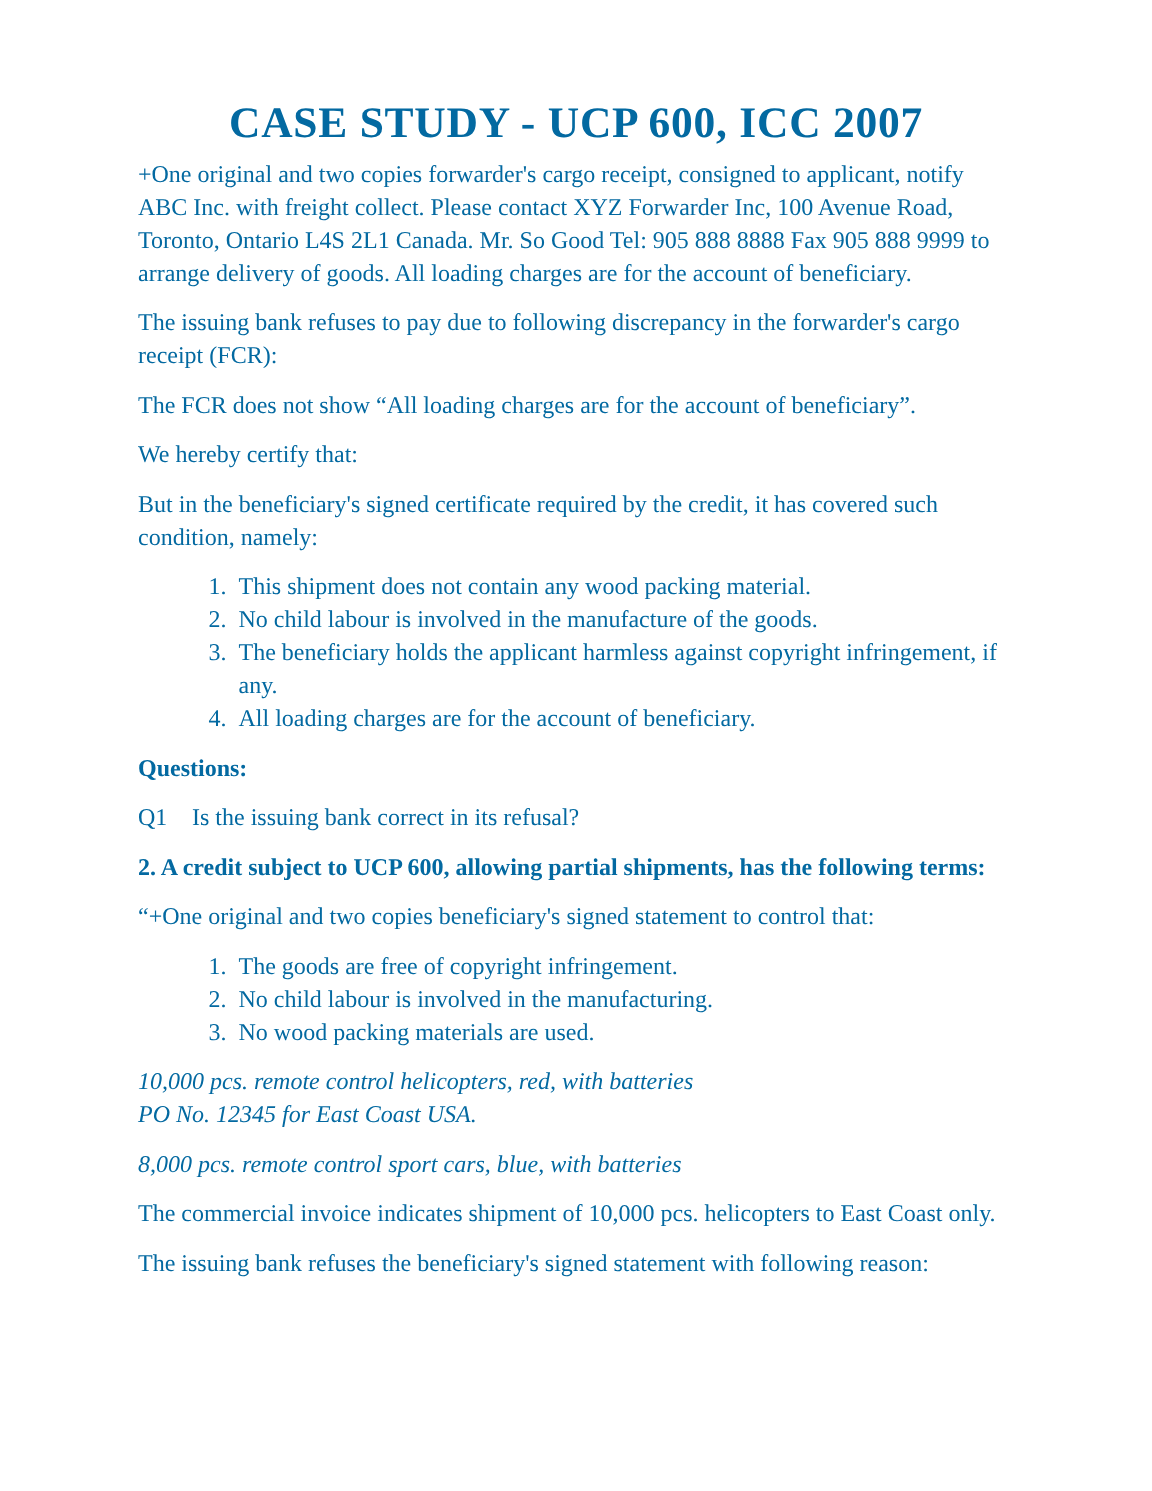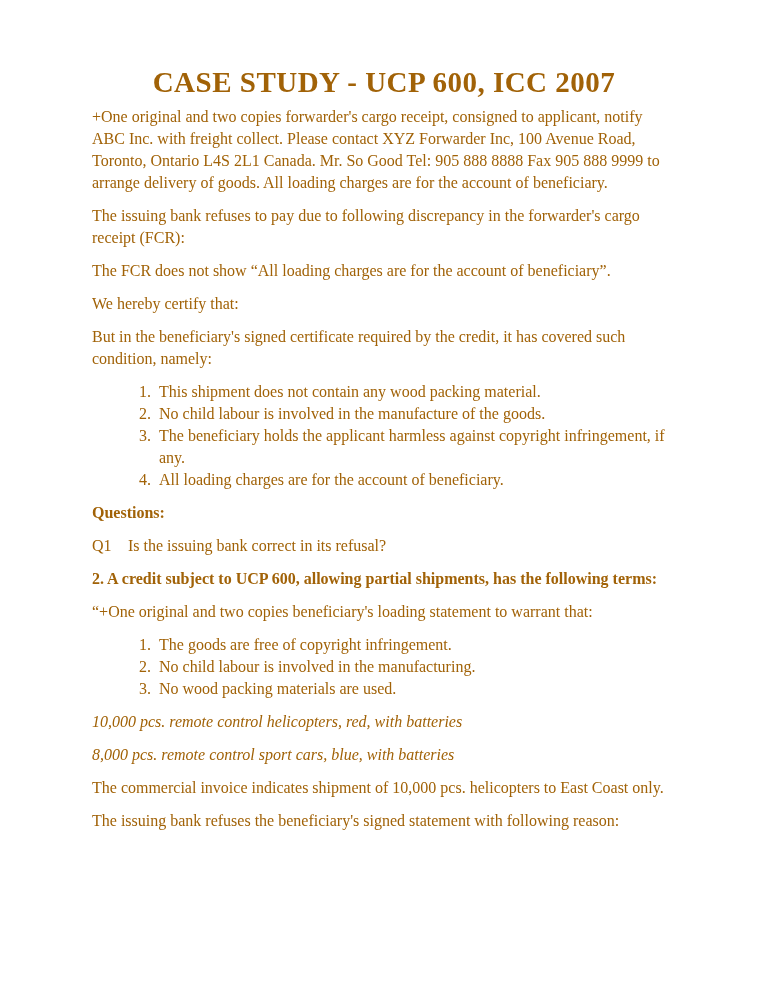--- a/index.html
+++ b/index.html
@@ -11,21 +11,21 @@
     position: relative;
     width: 768px;
     height: 994px;
     background: #ffffff;
     overflow: hidden;
     box-sizing: border-box;
     padding: 64px 92px 0 92px;
     font-family: "Liberation Serif", "DejaVu Serif", serif;
     font-size: 16px;
     line-height: 22px;
-    color: #a16207;
+    color: #0369a1;
   }
   .doc-title {
     font-size: 29px;
     line-height: 36px;
     font-weight: bold;
     text-align: center;
     margin: 0 0 6px 0;
     letter-spacing: 0.5px;
   }
   .heading {
@@ -85,30 +85,31 @@
   </ol>
 
   <div class="heading">Questions:</div>
 
   <div class="q-row">
     <span class="q-label">Q1</span><span>Is the issuing bank correct in its refusal?</span>
   </div>
 
   <div class="heading">2. A credit subject to UCP 600, allowing partial shipments, has the following terms:</div>
 
-  <p class="para">“+One original and two copies beneficiary's loading statement to warrant that:</p>
+  <p class="para">“+One original and two copies beneficiary's signed statement to control that:</p>
 
   <ol class="num-list">
     <li>The goods are free of copyright infringement.</li>
     <li>No child labour is involved in the manufacturing.</li>
     <li>No wood packing materials are used.</li>
   </ol>
 
   <div class="block-gap">
     <div class="para-tight">10,000 pcs. remote control helicopters, red, with batteries</div>
+    <div class="para-tight">PO No. 12345 for East Coast USA.</div>
   </div>
 
   <div class="block-gap">
     <div class="para-tight">8,000 pcs. remote control sport cars, blue, with batteries</div>
   </div>
 
   <p class="para">The commercial invoice indicates shipment of 10,000 pcs. helicopters to East Coast only.</p>
 
   <p class="para">The issuing bank refuses the beneficiary's signed statement with following reason:</p>
 

